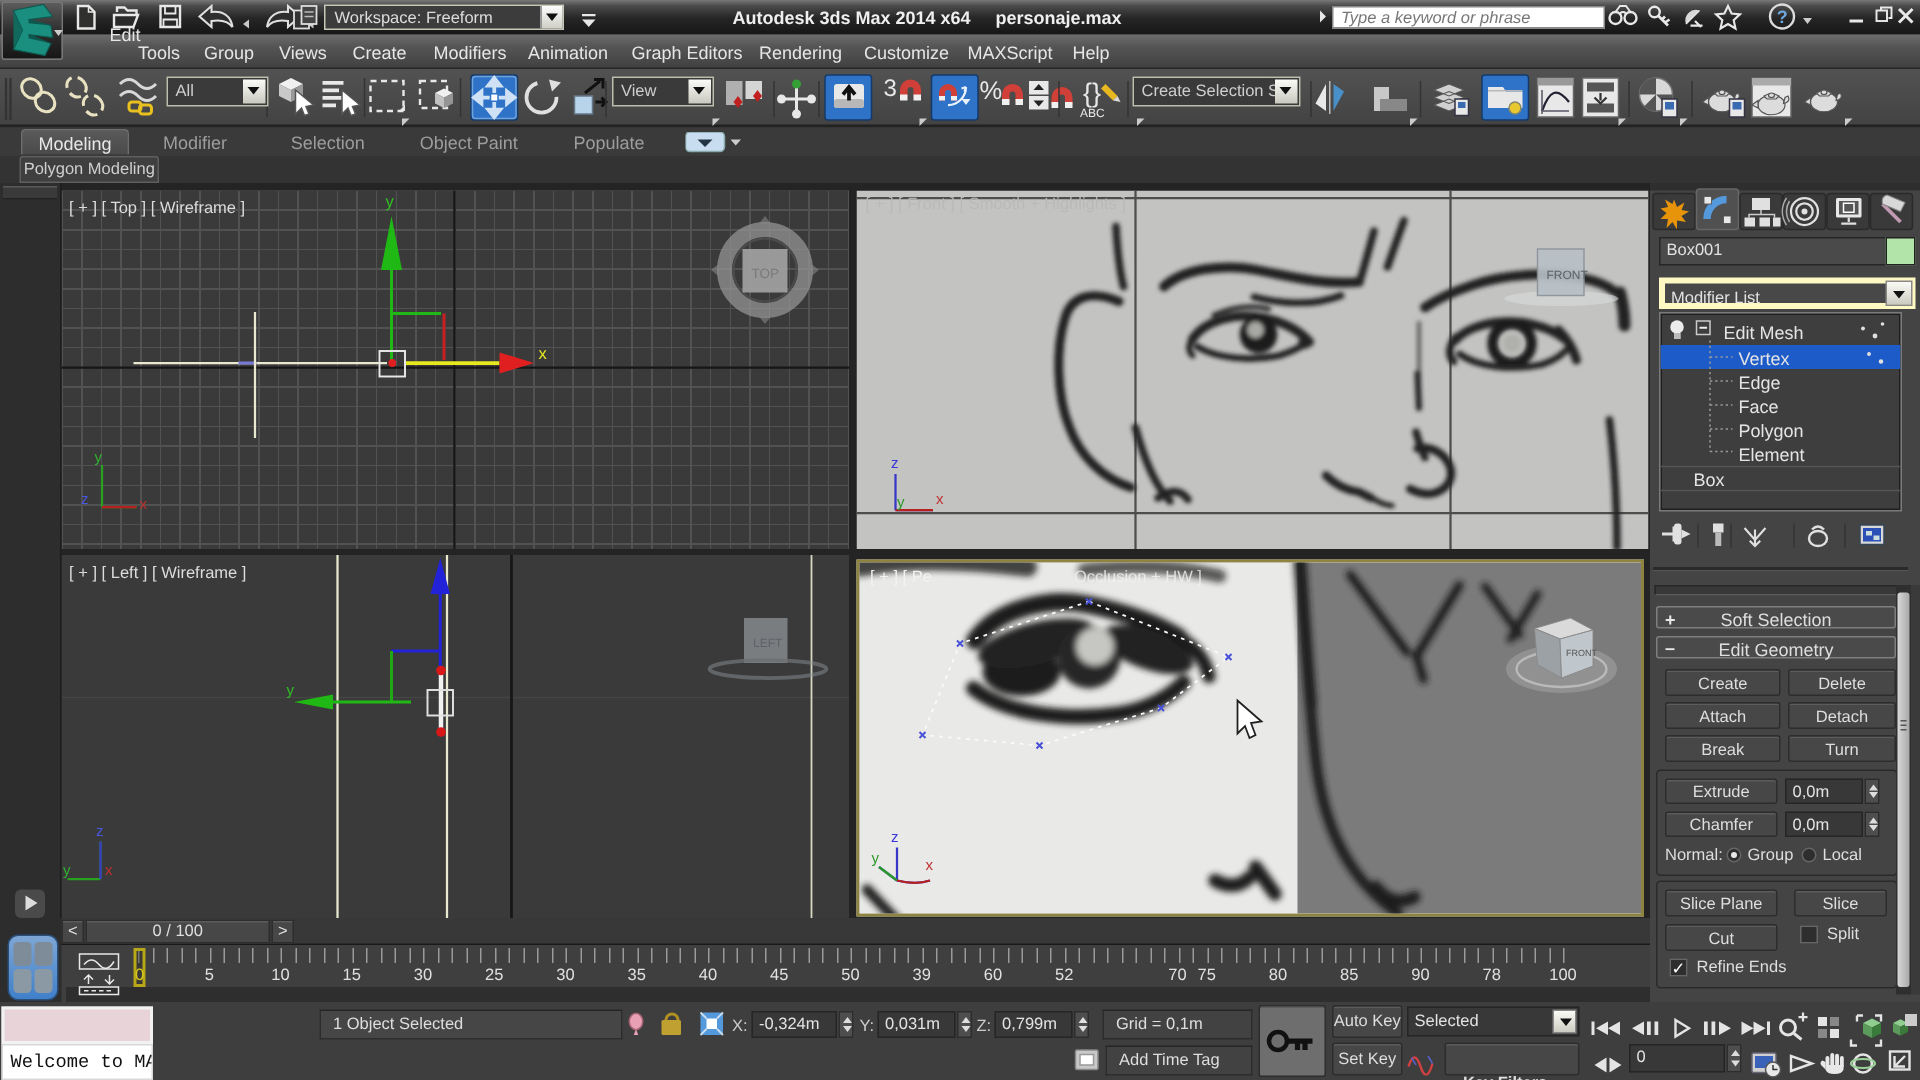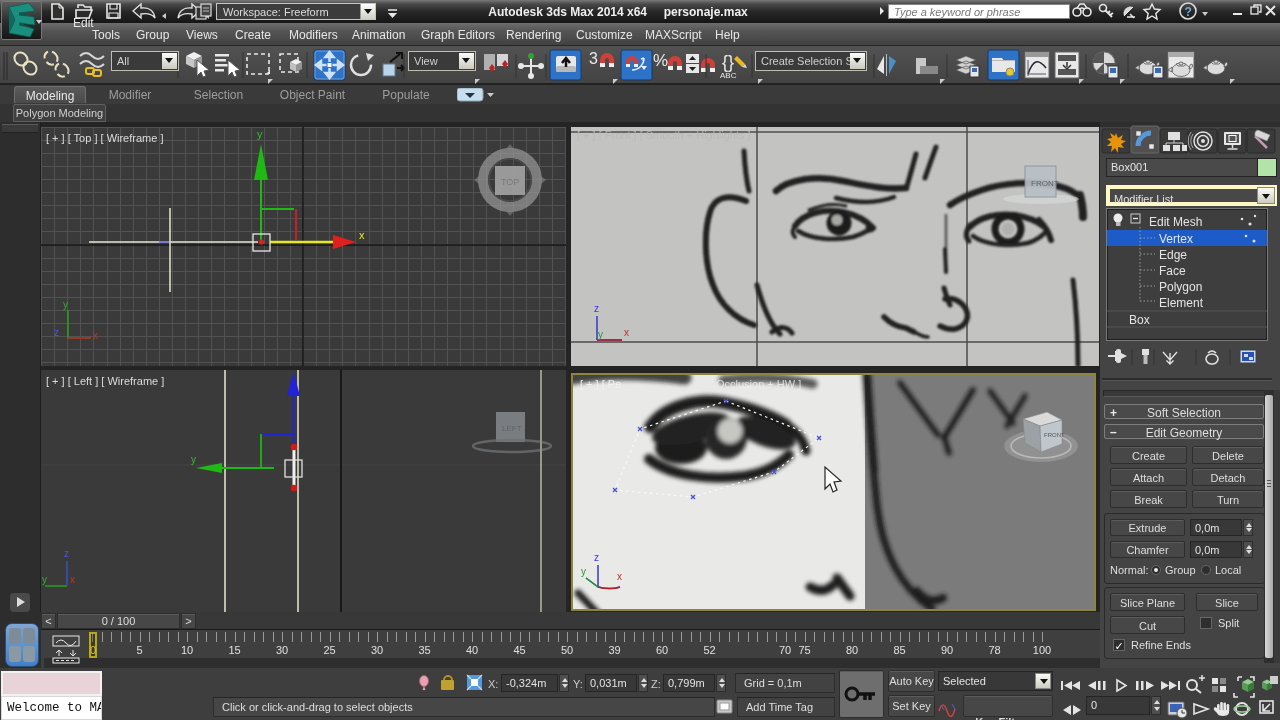--- a/index.html
+++ b/index.html
@@ -727,21 +727,21 @@
       <div class="tick" style="left:1013.5px;"></div>
       <div class="tick" style="left:1023.0px;"></div>
       <div class="tick" style="left:1032.5px;"></div>
       <div class="tick" style="left:1042.0px;"></div>
       <div class="tnum" style="left:1042.0px;">100</div>
     </div>
 <div class="abs" style="left:89px;top:632px;width:8px;height:26px;border:2px solid #b8a818;background:rgba(40,40,30,.3);"></div>
 <div class="abs" style="left:90px;top:644px;color:#d8c820;font-size:11px;">0</div>
 
 <div class="abs" id="statusbar"></div>
-<div class="abs sunk" style="left:213px;top:697px;width:502px;height:20px;">Click or click-and-drag to select objects</div>
+<div class="abs sunk" style="left:213px;top:673px;width:202px;height:20px;">1 Object Selected</div>
 <svg class="abs" style="left:415px;top:668px;" width="90" height="52">
  <ellipse cx="9" cy="13" rx="4.5" ry="5.5" fill="#e8a0b4" stroke="#a06070"></ellipse>
       <path d="M 9,18 l -1.5,4 3,0 z" fill="#e8a0b4"></path>
  <path d="M 29,12 a 4,4 0 0 1 8,0" stroke="#b09020" stroke-width="2" fill="none"></path>
       <rect x="26" y="12" width="13" height="10" rx="1" fill="#c0a030"></rect>
  <rect x="52" y="7" width="15" height="15" rx="2" fill="#5599dd"></rect>
       <rect x="56" y="11" width="7" height="7" fill="#fff"></rect>
       <path d="M 52,7 l 4,4 m 7,0 l 4,-4 m 0,15 l -4,-4 m -7,0 l -4,4" stroke="#cde" stroke-width="1.2"></path>
 
 </svg>

